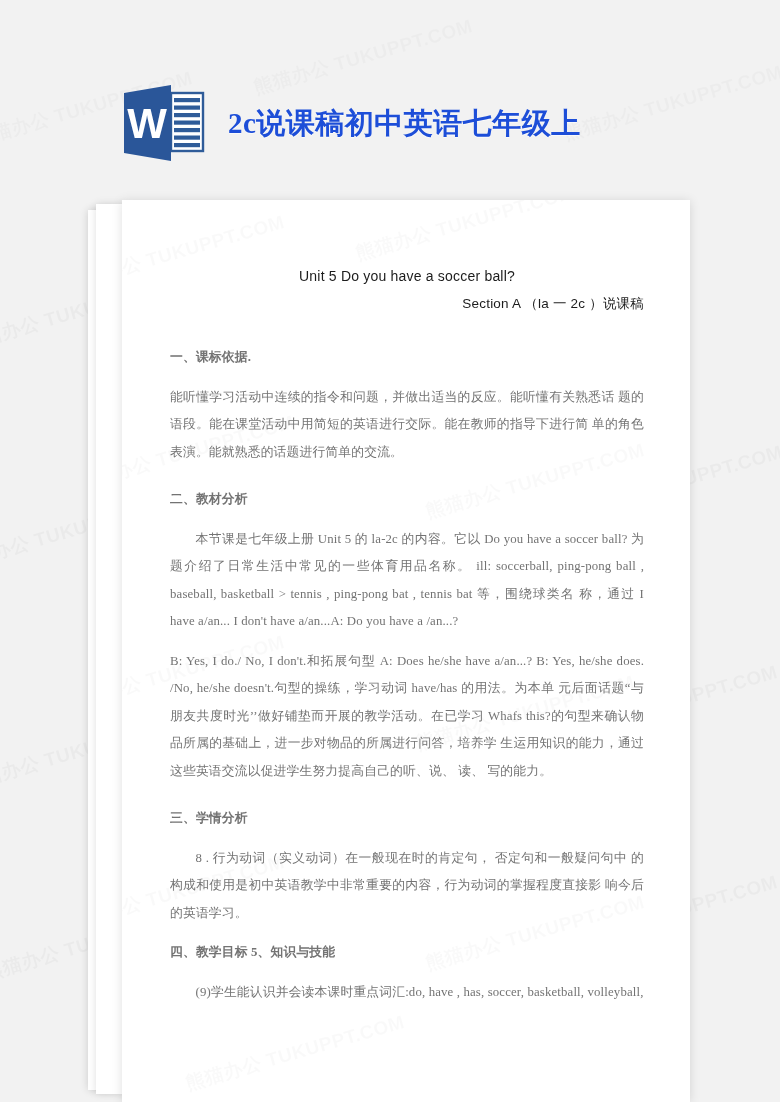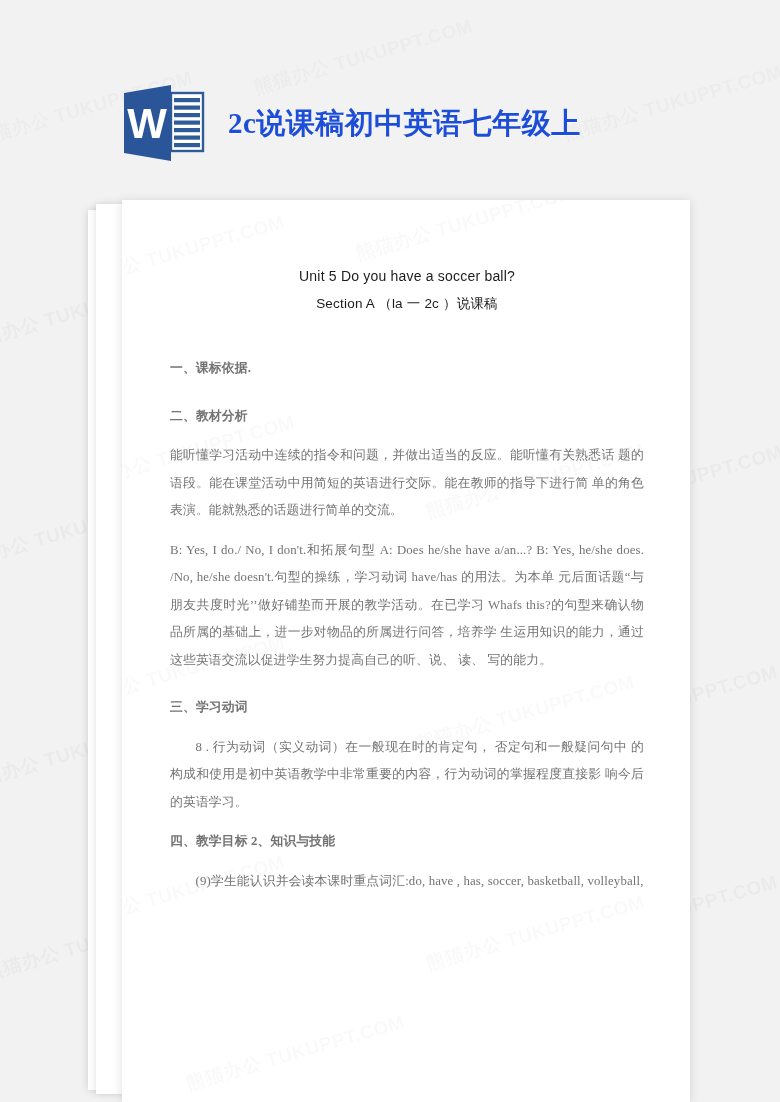--- a/index.html
+++ b/index.html
@@ -219,29 +219,30 @@
       <div class="wm faint" style="left:-60px; top:460px;">熊猫办公 TUKUPPT.COM</div>
       <div class="wm faint" style="left:290px; top:500px;">熊猫办公 TUKUPPT.COM</div>
       <div class="wm faint" style="left:-60px; top:680px;">熊猫办公 TUKUPPT.COM</div>
       <div class="wm faint" style="left:300px; top:720px;">熊猫办公 TUKUPPT.COM</div>
       <div class="wm faint" style="left:60px;  top:840px;">熊猫办公 TUKUPPT.COM</div>
     </div>
 
     <div class="paper-inner">
 
       <div class="doc-heading-line">Unit 5 Do you have a soccer ball?</div>
-      <div class="doc-heading-line second" style="margin-bottom:37px;">Section A （la 一 2c ）说课稿</div>
+      <div class="doc-heading-line second" style="margin-bottom:26px;text-align:right;">Section A （la 一 2c ）说课稿</div>
 
       <p class="doc-p sec-h gap-top-sm">一、课标依据.</p>
+      <p class="doc-p gap-top-sm">能听懂学习活动中连续的指令和问题，并做出适当的反应。能听懂有关熟悉话 题的语段。能在课堂活动中用简短的英语进行交际。能在教师的指导下进行简 单的角色表演。能就熟悉的话题进行简单的交流。</p>
+
       <p class="doc-p sec-h gap-top">二、教材分析</p>
-
-      <p class="doc-p gap-top-sm">能听懂学习活动中连续的指令和问题，并做出适当的反应。能听懂有关熟悉话 题的语段。能在课堂活动中用简短的英语进行交际。能在教师的指导下进行简 单的角色表演。能就熟悉的话题进行简单的交流。</p>
+      <p class="doc-p indent gap-top-sm">本节课是七年级上册 Unit 5 的 la-2c 的内容。它以 Do you have a soccer ball? 为题介绍了日常生活中常见的一些体育用品名称。 ill: soccerball, ping-pong ball , baseball, basketball &gt; tennis , ping-pong bat , tennis bat 等，围绕球类名 称，通过 I have a/an... I don't have a/an...A: Do you have a /an...?</p>
       <p class="doc-p gap-top-sm">B: Yes, I do./ No, I don't.和拓展句型 A: Does he/she have a/an...? B: Yes, he/she does. /No, he/she doesn't.句型的操练，学习动词 have/has 的用法。为本单 元后面话题“与朋友共度时光’’做好铺垫而开展的教学活动。在已学习 Whafs this?的句型来确认物品所属的基础上，进一步对物品的所属进行问答，培养学 生运用知识的能力，通过这些英语交流以促进学生努力提高自己的听、说、 读、 写的能力。</p>
 
-      <p class="doc-p sec-h gap-top">三、学习动词</p>
+      <p class="doc-p sec-h gap-top">三、学情分析</p>
       <p class="doc-p indent gap-top-sm">8 . 行为动词（实义动词）在一般现在时的肯定句， 否定句和一般疑问句中 的构成和使用是初中英语教学中非常重要的内容，行为动词的掌握程度直接影 响今后的英语学习。</p>
 
-      <p class="doc-p sec-h gap-top-sm">四、教学目标 2、知识与技能</p>
+      <p class="doc-p sec-h gap-top-sm">四、教学目标 5、知识与技能</p>
       <p class="doc-p indent gap-top-sm">(9)学生能认识并会读本课时重点词汇:do, have , has, soccer, basketball, volleyball,</p>
 
     </div>
   </div>
 </div>
 
 </body></html>

